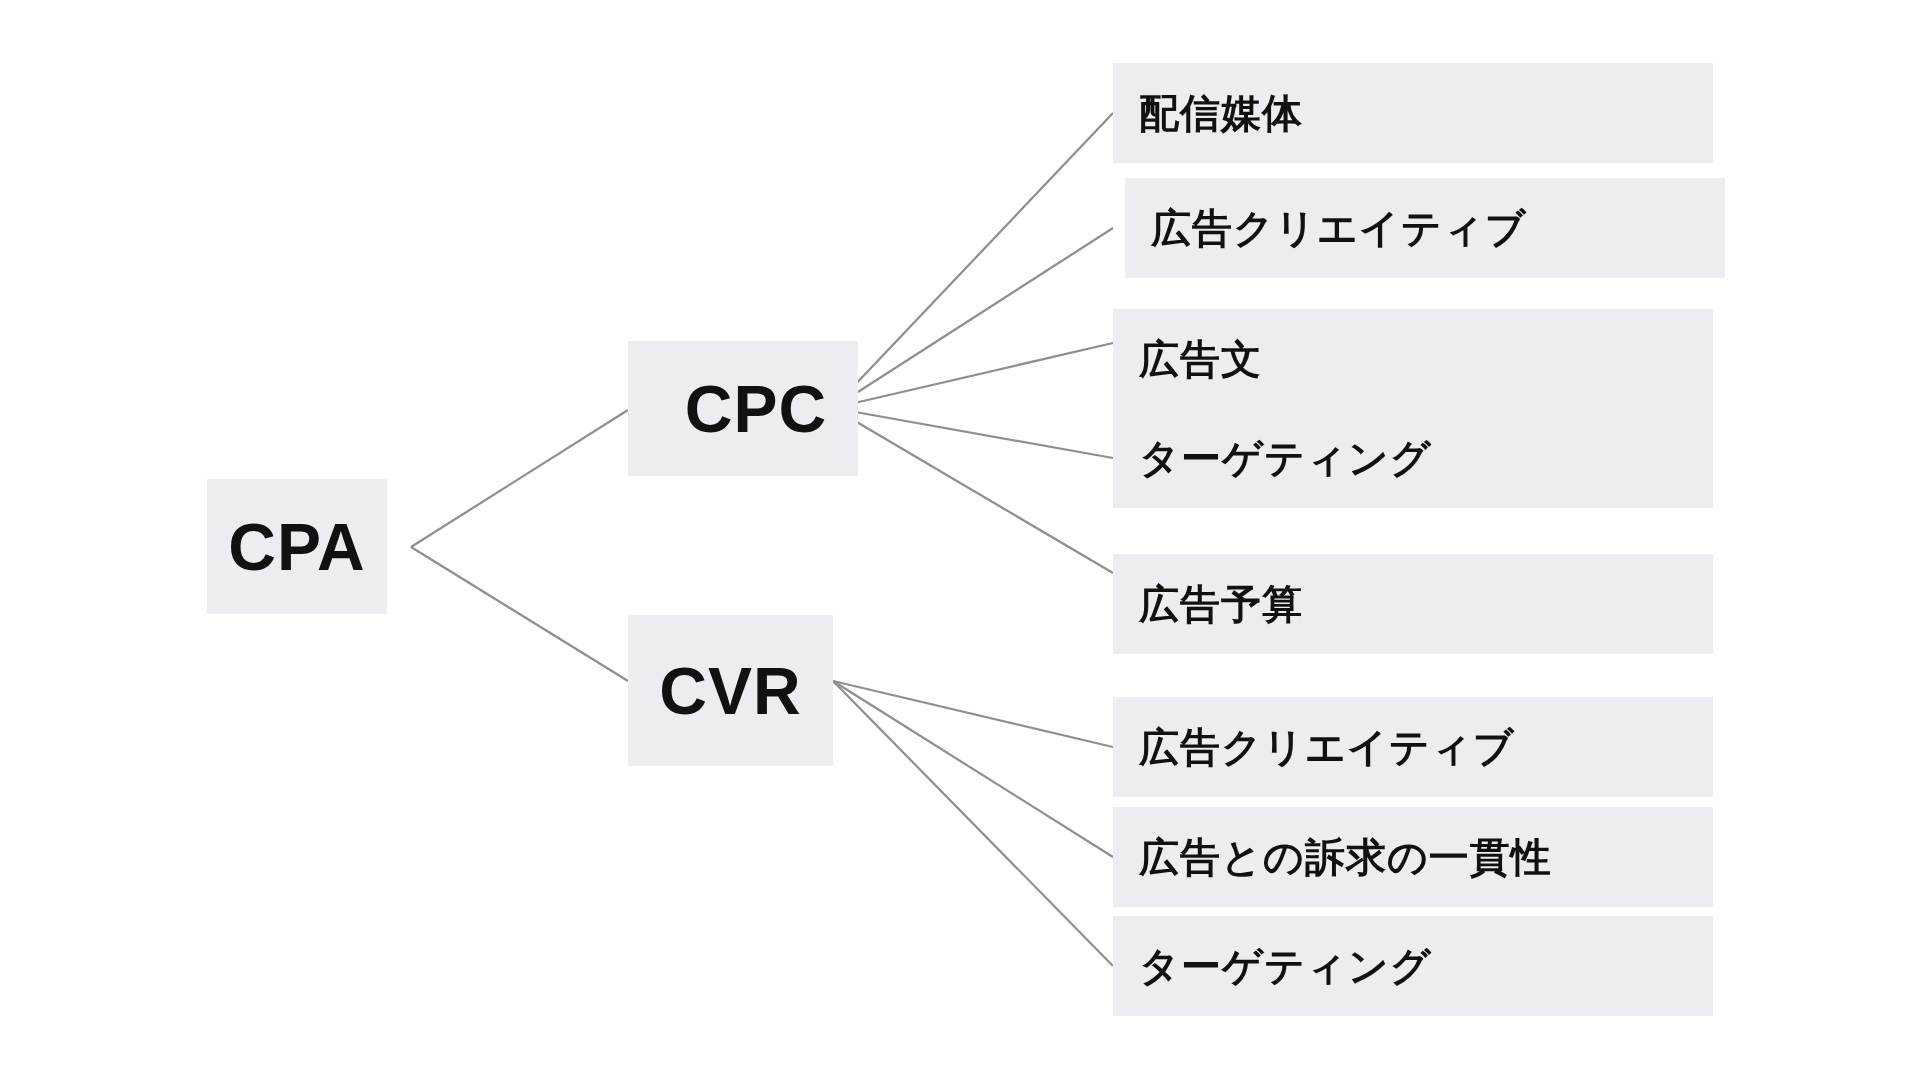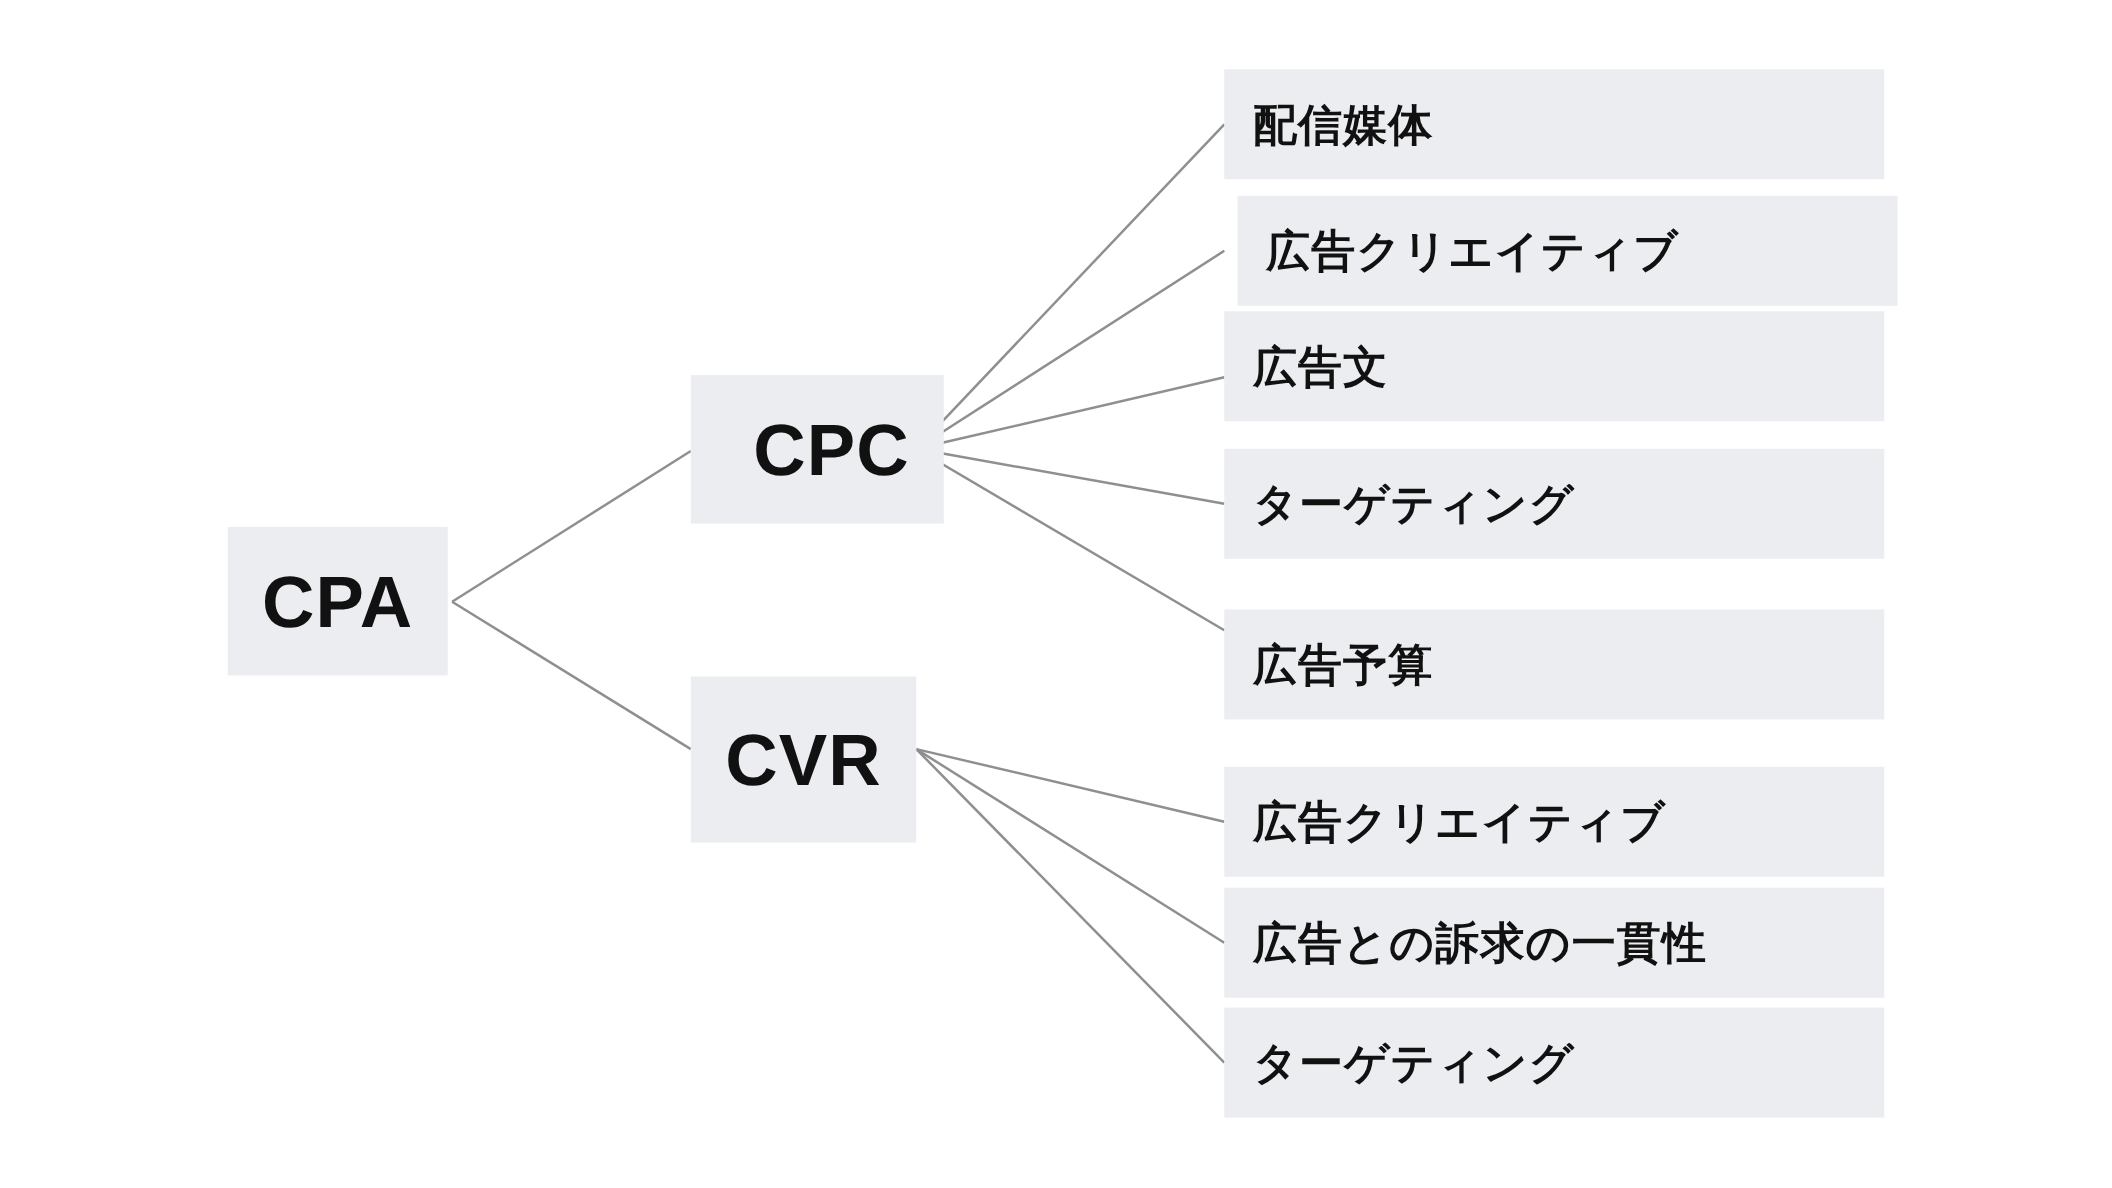--- a/index.html
+++ b/index.html
@@ -34,41 +34,41 @@
     position: absolute;
     background: var(--box-bg);
     color: var(--text);
     display: flex;
     align-items: center;
     justify-content: center;
     font-weight: 800;
     font-size: 66px;
     letter-spacing: 1px;
   }
-  .node-cpa { left: 207px; top: 479px; width: 200px; height: 135px; }
+  .node-cpa { left: 207px; top: 479px; width: 180px; height: 135px; }
   .node-cpc { left: 628px; top: 341px; width: 230px; height: 135px; padding-left: 26px; }
   .node-cvr { left: 628px; top: 615px; width: 205px; height: 151px; }
   .factor {
     position: absolute;
     left: 1113px;
     width: 600px; height: 100px;
     background: var(--box-bg);
     color: var(--text);
     display: flex;
     align-items: center;
     justify-content: flex-start;
     padding-left: 26px;
     font-weight: 800;
     font-size: 40px;
     letter-spacing: 1px;
     white-space: nowrap;
   }
   .f-cpc-0 { top: 63px; }
   .f-cpc-1 { top: 178px; margin-left: 12px; }
-  .f-cpc-2 { top: 283px; }
+  .f-cpc-2 { top: 309px; }
   .f-cpc-3 { top: 408px; }
   .f-cpc-4 { top: 554px; font-family: Liberation Mono, monospace; }
   .f-cvr-0 { top: 697px; }
   .f-cvr-1 { top: 807px; }
   .f-cvr-2 { top: 916px; }
 </style>
 </head>
 <body>
 
 <div class="canvas">

